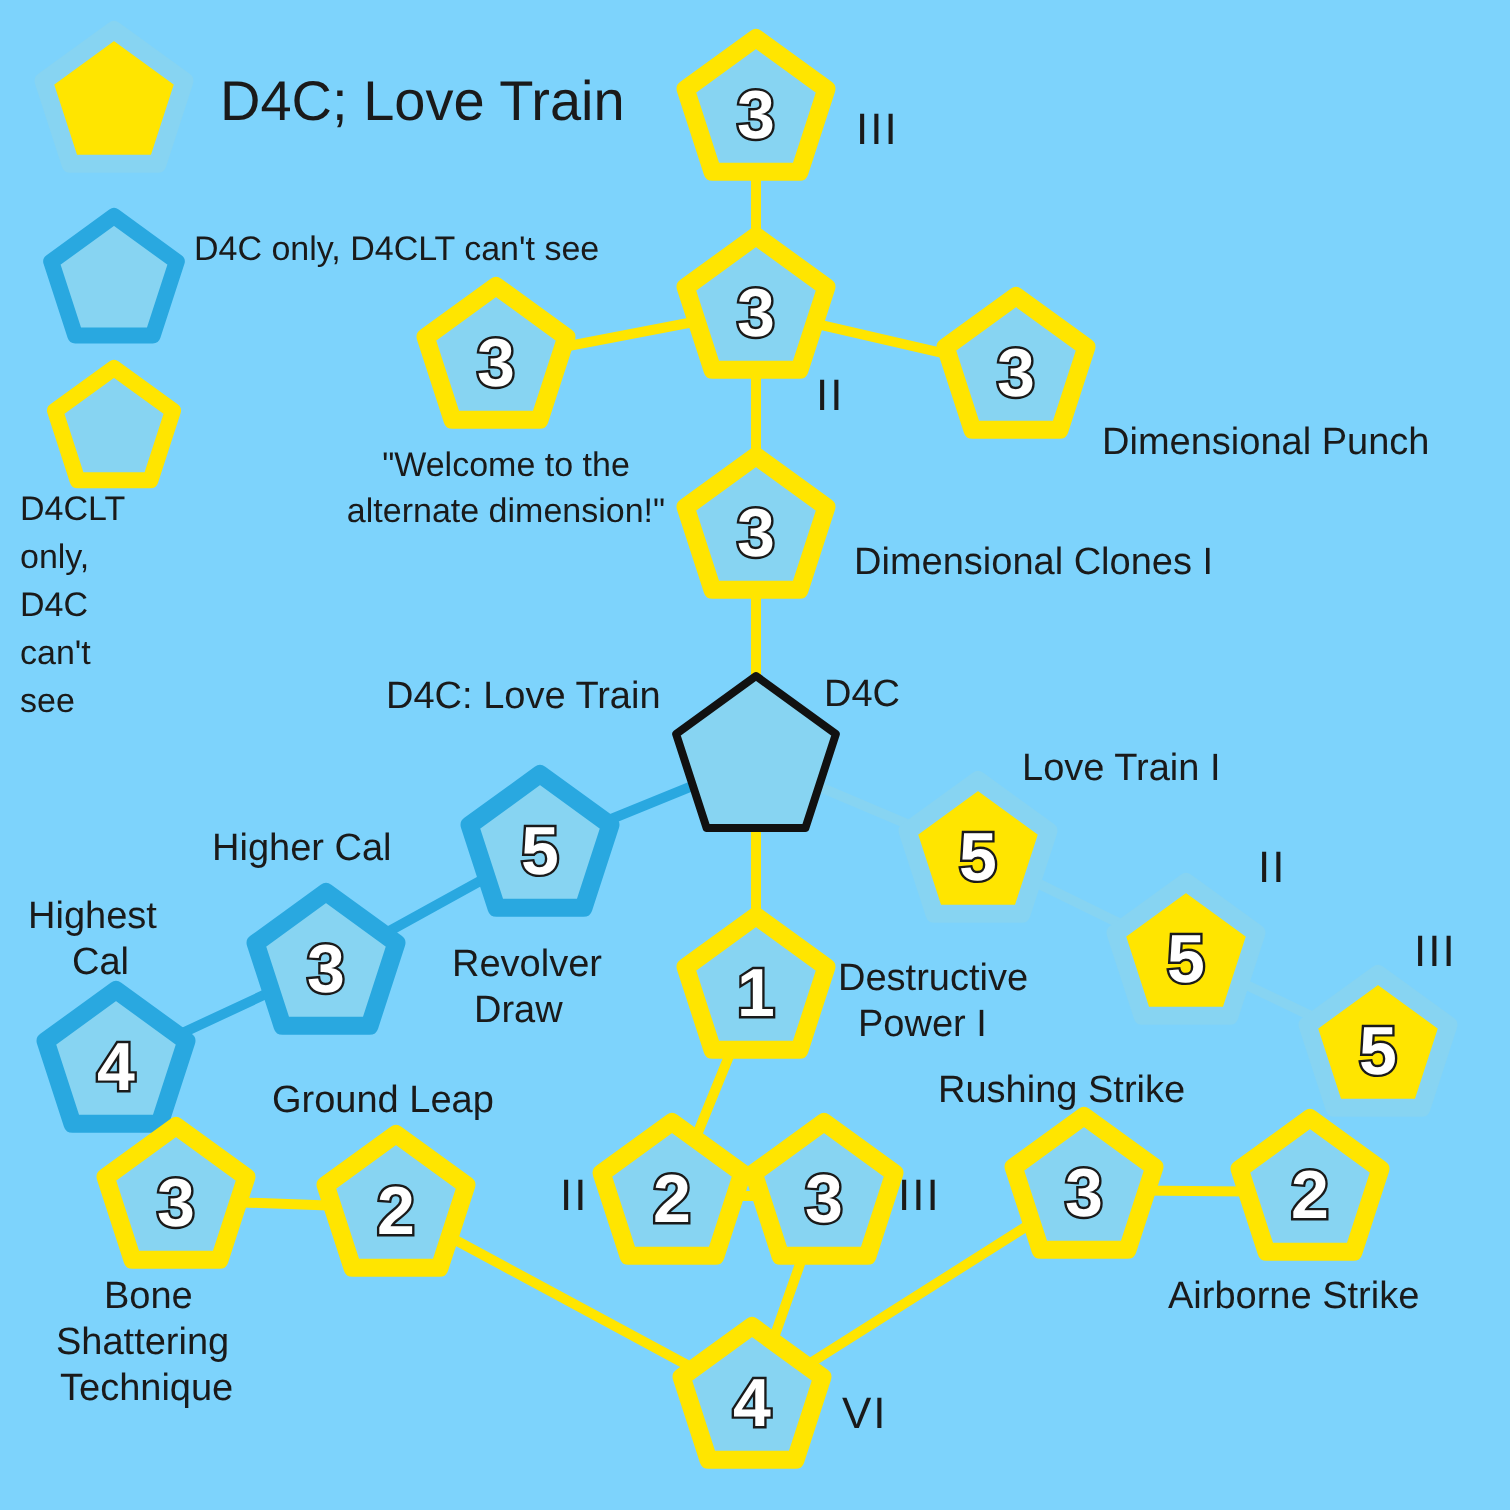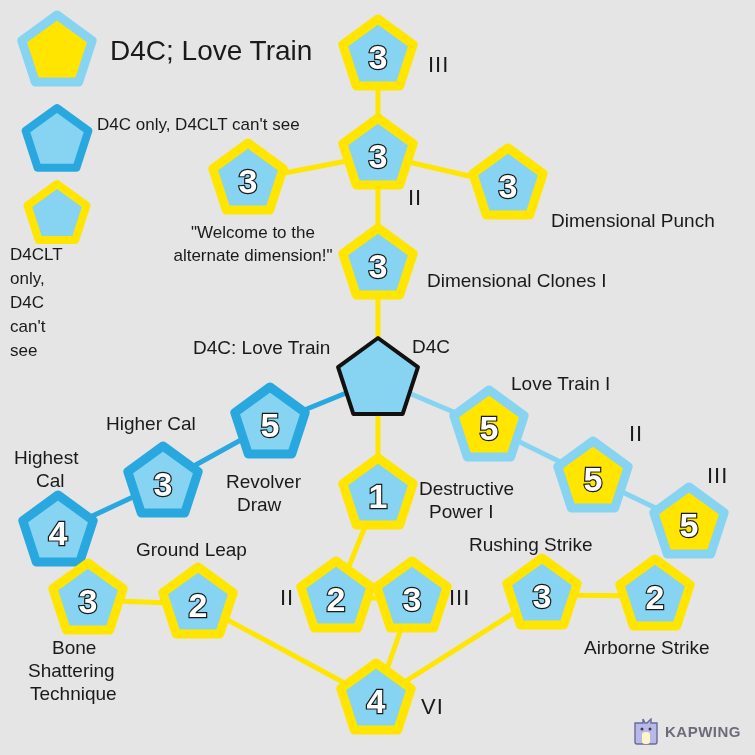--- a/index.html
+++ b/index.html
@@ -7,21 +7,21 @@
     padding: 0;
     background: #ffffff;
   }
   body {
     font-family: "Liberation Sans", sans-serif;
   }
   #root {
     position: relative;
     width: 755px;
     height: 755px;
-    background: #e5e5e5;
+    background: #7dd3fc;
     overflow: hidden;
   }
   #tree {
     position: absolute;
     top: 0;
     left: 0;
     width: 755px;
     height: 755px;
   }
   .lbl {
@@ -220,24 +220,13 @@
         <text x="421" y="714" class="lbl lbl-roman" text-anchor="start">VI</text>
         <text x="52" y="654" class="lbl " text-anchor="start">Bone</text>
         <text x="28" y="677" class="lbl " text-anchor="start">Shattering</text>
         <text x="30" y="700" class="lbl " text-anchor="start">Technique</text>
         <text x="584" y="654" class="lbl " text-anchor="start">Airborne Strike</text>
         <text x="253" y="238" class="lbl lbl-quote" text-anchor="middle">"Welcome to the</text>
         <text x="253" y="261" class="lbl lbl-quote" text-anchor="middle">alternate dimension!"</text>
       </g>
   </svg>
 
-  <div class="kapwing-wrap">
-    <div class="kapwing-cat">
-      <svg width="26" height="27" viewBox="0 0 26 27">
-        <path d="M2 5 L2 24 Q2 26 4 26 L22 26 Q24 26 24 24 L24 5 L18 5 L18 1 L14 5 L12 5 L10 1 L10 5 Z" fill="#b9b9e8" stroke="#6b6b9b" stroke-width="1.4"></path>
-        <rect x="9" y="14" width="8" height="12" rx="3" fill="#fdf6c8"></rect>
-        <circle cx="9" cy="11" r="1.5" fill="#3b3b5c"></circle>
-        <circle cx="17" cy="11" r="1.5" fill="#3b3b5c"></circle>
-      </svg>
-    </div>
-    <span class="kapwing-text">KAPWING</span>
-  </div>
 </div>
 
 </body></html>

